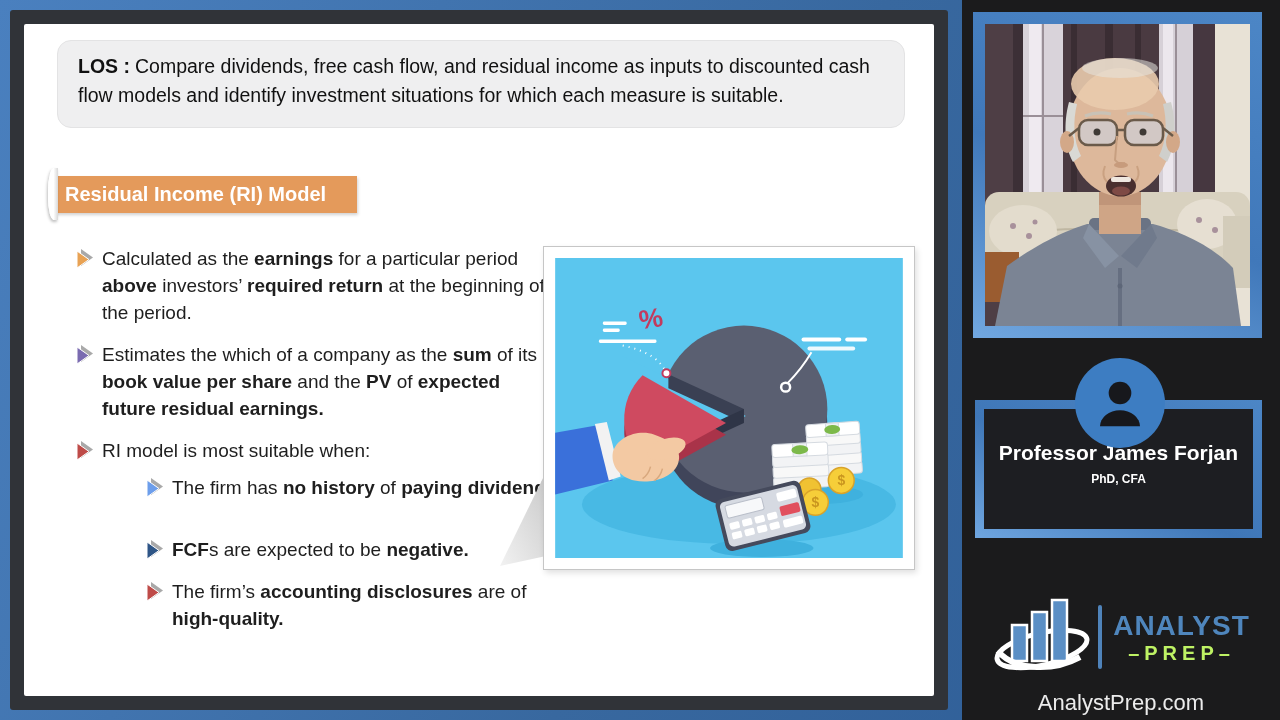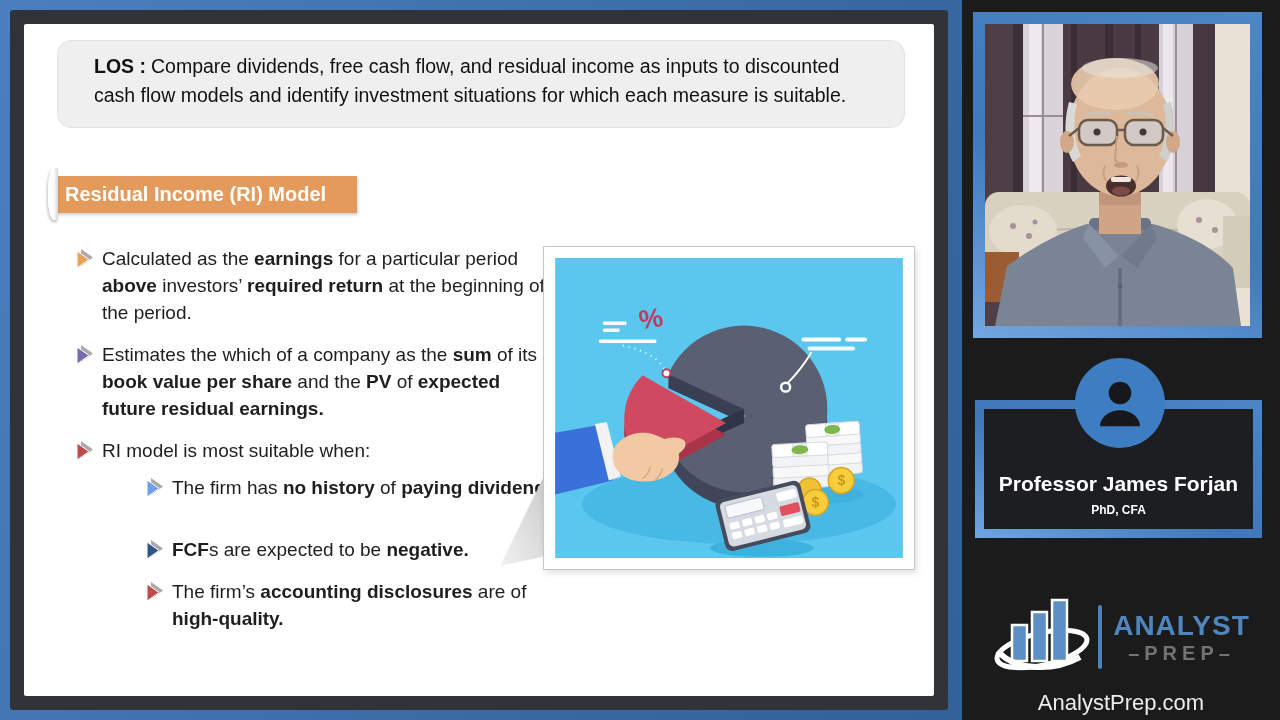--- a/index.html
+++ b/index.html
@@ -9,21 +9,21 @@
   .stage { position:relative; width:1280px; height:720px;
     background:linear-gradient(115deg,#4a80bf 0%,#38689f 55%,#2d5c96 100%); }
 
   
   .slide { position:absolute; left:10px; top:10px; width:938px; height:700px;
     background:#303338; padding:14px; border-radius:3px; }
   .slide-inner { position:relative; width:100%; height:100%; background:#ffffff; border-radius:2px; }
 
   .los-box { position:absolute; left:33px; top:16px; width:848px; min-height:88px;
     background:#efeff0; border:1px solid #e3e3e4; border-radius:14px;
-    padding:11px 36px; font-size:19.5px; line-height:29px; color:#111; }
+    padding:11px 20px; font-size:19.5px; line-height:29px; color:#111; }
   .los-label { font-weight:700; }
   .los-text { margin-left:5px; }
 
   .section-header { position:absolute; left:31px; top:152px; width:302px; height:37px;
     background:#e49a5b; color:#ffffff; font-weight:700; font-size:20px;
     display:flex; align-items:center; padding-left:10px;
     box-shadow:1px 2px 3px rgba(0,0,0,.18); }
   .curl { position:absolute; left:-7px; top:-8px; width:10px; height:52px;
     background:linear-gradient(90deg,#ffffff 55%,#d8d8d8 100%);
     border-radius:6px 0 0 6px / 22px 0 0 22px;
@@ -47,31 +47,31 @@
     background:linear-gradient(205deg,#4c86c6 0%,#4078ba 55%,#71a7e0 100%); padding:12px; }
   .webcam svg { display:block; width:265px; height:302px; }
 
   .avatar-circle { position:absolute; left:113px; top:358px; width:90px; height:90px;
     border-radius:50%; background:#3d7dc2; z-index:3;
     display:flex; align-items:center; justify-content:center; }
 
   .badge { position:absolute; left:13px; top:400px; width:287px; height:138px;
     background:linear-gradient(205deg,#4c86c6 0%,#3f77b8 55%,#6fa6e0 100%); padding:9px; z-index:2; }
   .badge-inner { width:100%; height:100%; background:#1d1e22;
-    display:flex; flex-direction:column; align-items:center; justify-content:flex-end;
+    display:flex; flex-direction:column; align-items:center; justify-content:center;
     padding-bottom:12px; gap:7px; }
   .badge-name { color:#ffffff; font-weight:700; font-size:21px; }
   .badge-creds { color:#ffffff; font-weight:700; font-size:12px; }
 
   .logo { position:absolute; left:0; top:592px; width:318px; height:90px;
     display:flex; align-items:center; justify-content:center; }
   .logo-divider { width:4px; height:64px; background:#4f83ba; border-radius:2px; margin:0 11px 0 6px; }
   .logo-text { display:flex; flex-direction:column; align-items:center; }
   .logo-top { color:#4f86bd; font-weight:700; font-size:28px; letter-spacing:1px; }
-  .logo-bottom { color:#737373; font-weight:700; font-size:20px; letter-spacing:5px; margin-top:0; }
+  .logo-bottom { color:#bef264; font-weight:700; font-size:20px; letter-spacing:5px; margin-top:0; }
 
   .website { position:absolute; left:0; top:690px; width:318px; text-align:center;
     color:#ececec; font-size:22px; }
 </style>
 </head>
 <body>
 
 <div class="stage">
 
   <div class="slide">

